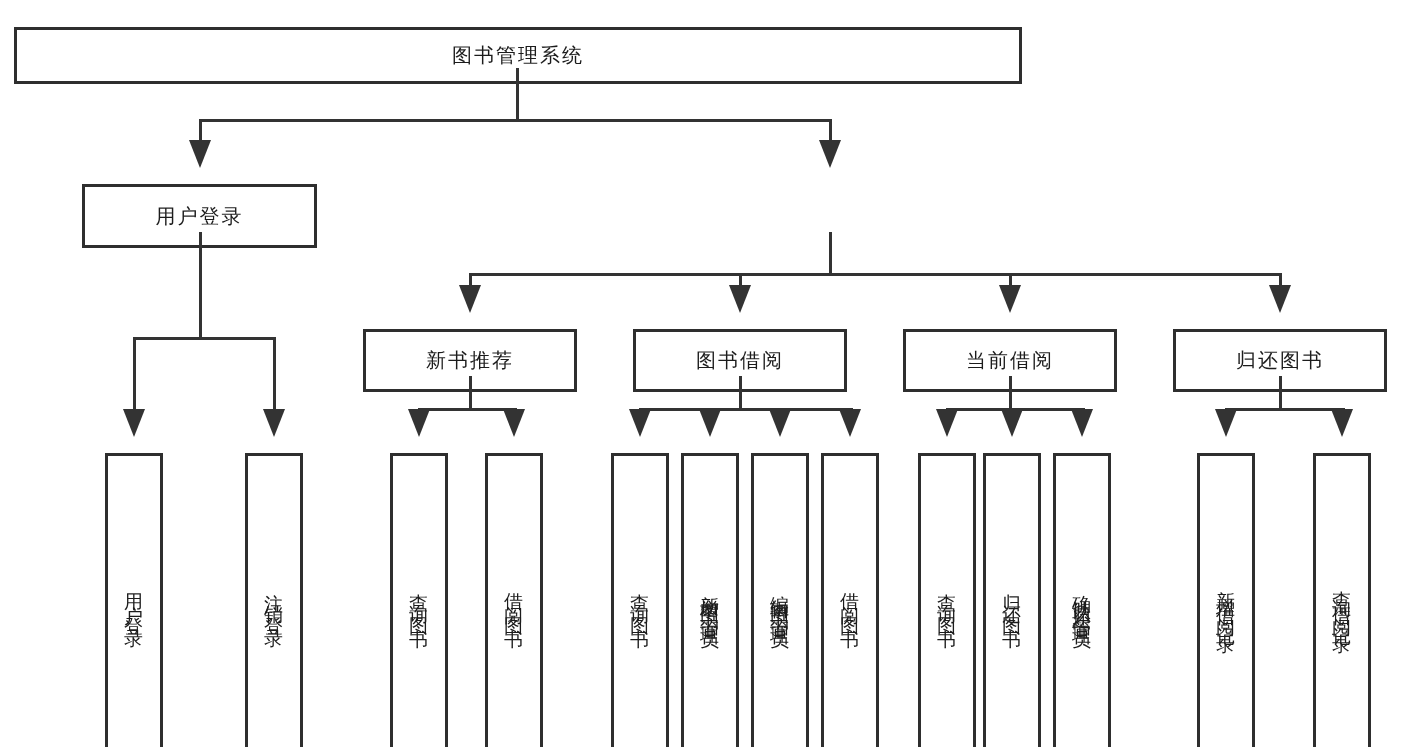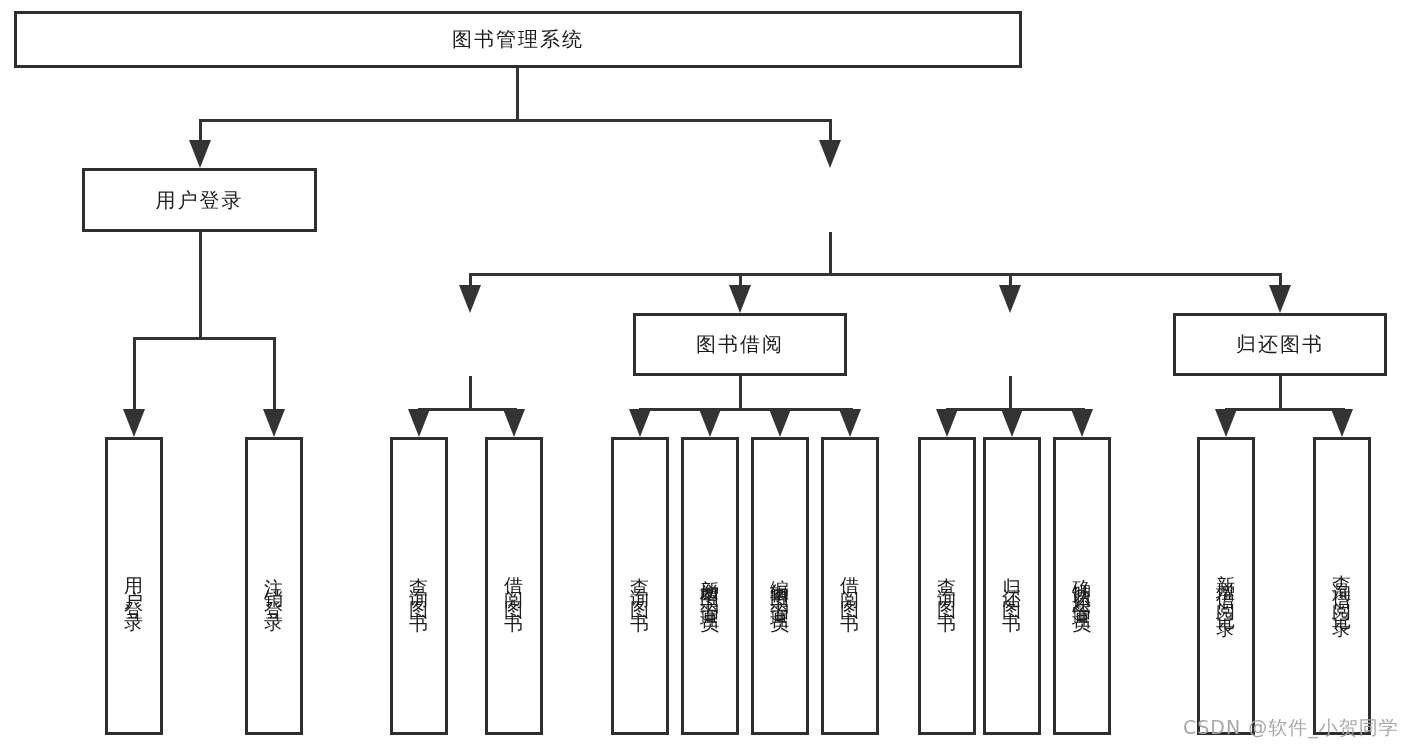--- a/index.html
+++ b/index.html
@@ -4,21 +4,21 @@
 <style>
   html,body { margin:0; padding:0; background:#ffffff; }
   .canvas {
     position:relative; width:1405px; height:747px; background:#ffffff;
     font-family:"DejaVu Sans","Liberation Sans",sans-serif; overflow:hidden;
     color:#1c1c1c;
   }
   .box {
     position:absolute; box-sizing:border-box;
     border:3px solid #2e2e2e; background:#ffffff;
-    display:flex; align-items:center; justify-content:center;
+    display:flex; align-items:center; justify-content:center;margin-top:16px;
   }
   .hlabel { font-size:20px; letter-spacing:2px; }
   .leaf  { font-size:19px; }
   .leaf span {
     writing-mode:vertical-rl; text-orientation:mixed;
     white-space:nowrap; line-height:1;
   }
   .sp4  { letter-spacing:12px; }
   .sp6  { letter-spacing:9px; }
   .sp10 { letter-spacing:5px; }
@@ -39,22 +39,28 @@
 <div class="canvas">
 
   <div class="box hlabel" style="left:14px;top:11px;width:1008px;height:57px">
     <span>图书管理系统</span>
   </div>
 
   <div class="box hlabel" style="left:82px;top:168px;width:235px;height:64px">
     <span>用户登录</span>
   </div>
 
+  <div class="box hlabel" style="left:363px;top:313px;width:214px;height:63px">
+    <span>新书推荐</span>
+  </div>
   <div class="box hlabel" style="left:633px;top:313px;width:214px;height:63px">
     <span>图书借阅</span>
+  </div>
+  <div class="box hlabel" style="left:903px;top:313px;width:214px;height:63px">
+    <span>当前借阅</span>
   </div>
   <div class="box hlabel" style="left:1173px;top:313px;width:214px;height:63px">
     <span>归还图书</span>
   </div>
 
   <div class="box leaf" style="left:105px;top:437px;width:58px;height:298px">
     <span class="sp4">用户登录</span>
   </div>
   <div class="box leaf" style="left:245px;top:437px;width:58px;height:298px">
     <span class="sp4">注销登录</span>
@@ -134,15 +140,14 @@
   <div class="line" style="left:945.5px;top:408px;width:139px;height:3px"></div>
   <div class="arrow" style="left:936px;top:409px"></div>
   <div class="arrow" style="left:1001px;top:409px"></div>
   <div class="arrow" style="left:1071px;top:409px"></div>
 
   <div class="line" style="left:1278.5px;top:376px;width:3px;height:34px"></div>
   <div class="line" style="left:1224.5px;top:408px;width:120px;height:3px"></div>
   <div class="arrow" style="left:1215px;top:409px"></div>
   <div class="arrow" style="left:1331px;top:409px"></div>
 
-  <div class="watermark">CSDN @软件_小贺同学</div>
 
 </div>
 
 </body></html>

